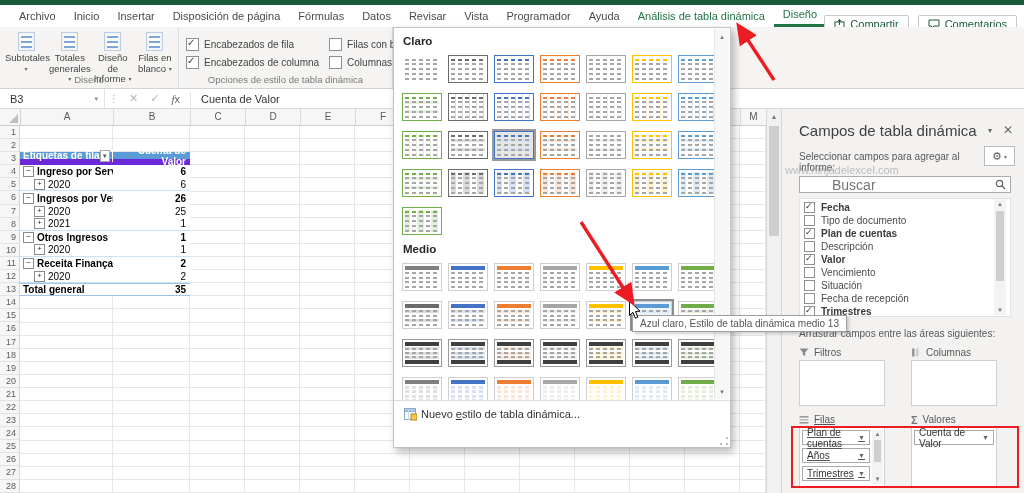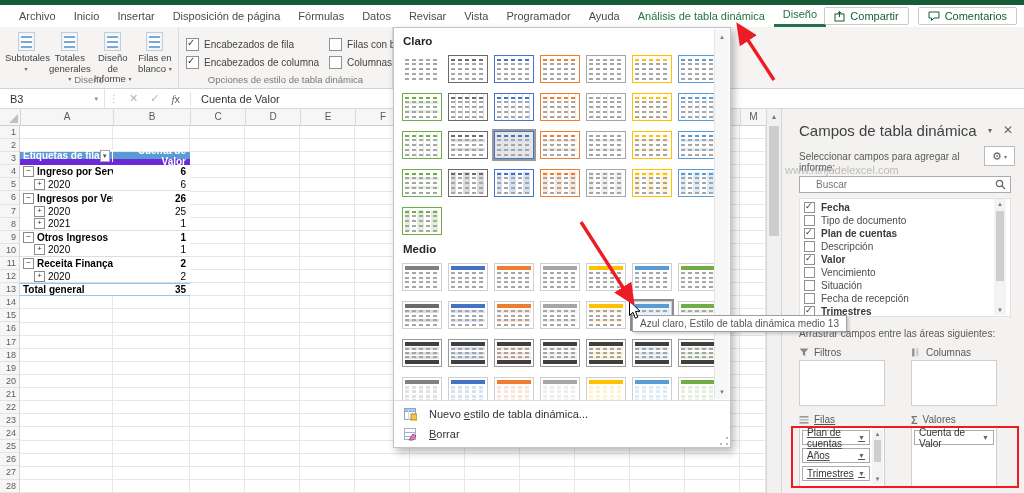--- a/index.html
+++ b/index.html
@@ -6,21 +6,21 @@
   body{width:1024px;height:493px;position:relative;overflow:hidden;background:#fff;
        font-family:"Liberation Sans","DejaVu Sans",sans-serif;-webkit-font-smoothing:antialiased;}
   .stage{position:absolute;inset:0;}
   
   .titlebar{position:absolute;left:0;top:0;width:1024px;height:5px;background:var(--c-titlebar,#185c37);}
   .tabsrow{position:absolute;left:0;top:5px;width:1024px;height:22px;background:#fff;display:flex;align-items:stretch;padding-left:10px;box-sizing:border-box;}
   .tabs{display:flex;align-items:flex-end;}
   .tab{font-size:11px;color:#4b4b4b;padding:0 9px;line-height:22px;white-space:nowrap;}
   .tab.accent{color:var(--c-green,#217346);}
   .tab.active{color:var(--c-green,#217346);border-bottom:3px solid var(--c-green,#217346);box-sizing:border-box;line-height:20px;}
-  .topbtns{position:absolute;right:7px;top:0;height:22px;display:flex;gap:9px;align-items:center;}
+  .topbtns{position:absolute;right:7px;top:8px;height:22px;display:flex;gap:9px;align-items:center;}
   .topbtn{border:1px solid #c9c9c9;border-radius:2px;background:#fff;font-size:11px;color:#185c37;display:flex;align-items:center;gap:5px;padding:2px 9px;font-family:inherit;}
   .topbtn svg{display:block;}
   
   .ribbon{position:absolute;left:0;top:27px;width:1024px;height:62px;background:#f5f4f2;border-bottom:1px solid #d5d3d1;box-sizing:border-box;}
   .rgroup{position:absolute;top:0;height:61px;}
   .g1{left:0;width:178px;border-right:1px solid #ddd;}
   .g2{left:179px;width:213px;border-right:1px solid #ddd;}
   .bigbtns{display:flex;padding:3px 2px 0 4px;}
   .bigbtn{width:42px;text-align:center;font-size:9.5px;color:#444;padding:1px 1px;line-height:10.5px;}
   .docicon{width:17px;height:19px;margin:1px auto 2px;border:1px solid #b9cfe6;background:
@@ -93,39 +93,39 @@
   .v-mdark .trow.h,.v-mdark .trow:last-child{background-image:none;background-color:#3f3f3f;background-size:100% 100%;height:4px;}
   .v-mdark .trow:not(.h):not(:last-child){background-color:var(--lc);}
   .v-mstripes{border-color:#cfcfcf;}
   .v-mstripes .trow:not(.h){background-image:repeating-linear-gradient(90deg,var(--lc) 0 4px,transparent 4px 7px);background-size:100% 100%;}
   .st-selected{outline:2px solid #9a9a9a;background:#e6e6e6;}
   .st-hover{outline:2px solid #8c8c8c;background:#eef4fb;}
   .gal-sb{position:absolute;top:1px;right:1px;width:14px;bottom:48px;background:#f7f7f7;border-left:1px solid #e6e6e6;}
   .sb-up,.sb-dn{position:absolute;left:0;width:100%;text-align:center;font-size:7px;color:#777;height:13px;line-height:13px;}
   .sb-up{top:1px;} .sb-dn{bottom:1px;}
   .gal-menu{position:absolute;left:0;right:0;bottom:0;height:47px;border-top:1px solid #dcdcdc;background:#fff;padding-top:3px;box-sizing:border-box;}
-  .gal-mitem{display:flex;align-items:center;gap:12px;height:20px;padding-left:10px;font-size:11px;color:#333;}
+  .gal-mitem{display:flex;align-items:center;gap:4px;height:20px;padding-left:10px;font-size:11px;color:#333;}
   .gal-mitem svg{flex:none;display:block;}
   .u{text-decoration:underline;}
   .grip{position:absolute;right:2px;bottom:2px;width:8px;height:8px;
     background:radial-gradient(circle at 7px 1px,#bbb 1px,transparent 1.3px),radial-gradient(circle at 7px 7px,#bbb 1px,transparent 1.3px),radial-gradient(circle at 1px 7px,#bbb 1px,transparent 1.3px);}
   
   .tooltip{position:absolute;left:632px;top:315px;background:#fff;border:1px solid #9f9f9f;box-shadow:2px 2px 3px rgba(0,0,0,.18);font-size:10px;color:#555;padding:2px 7px;white-space:nowrap;z-index:40;}
   .cursor{position:absolute;left:628px;top:300px;z-index:50;}
   
   .pane{position:absolute;left:781px;top:109px;width:243px;height:384px;background:#f3f2f1;border-left:1px solid #d6d6d6;z-index:10;box-sizing:border-box;font-size:10px;color:#555;}
   .pane-title{position:absolute;left:17px;top:13px;font-size:15px;color:#3f3f3f;white-space:nowrap;}
   .pane-chev{position:absolute;right:32px;top:17px;font-size:8px;color:#666;}
   .pane-close{position:absolute;right:11px;top:14px;font-size:12px;color:#666;}
   .pane-sub{position:absolute;left:17px;top:42px;font-size:10px;color:#595959;width:180px;}
   .gearbtn{position:absolute;right:9px;top:37px;width:31px;height:20px;border:1px solid #b9b9b9;background:#fff;display:flex;align-items:center;justify-content:center;gap:2px;color:#555;font-size:11px;box-sizing:border-box;}
   .gearbtn .dn{font-size:6px;color:#777;}
   .watermark{position:absolute;left:3px;top:55px;font-size:11px;color:rgba(155,155,155,.62);white-space:nowrap;z-index:1;}
   .searchbox{position:absolute;left:17px;top:67px;width:212px;height:17px;border:1px solid #ababab;background:#fff;display:flex;align-items:center;box-sizing:border-box;}
-  .searchbox input{flex:1;border:0;outline:0;font-size:10px;color:#555;padding:0 16px;background:transparent;font-family:inherit;min-width:0;}
+  .searchbox input{flex:1;border:0;outline:0;font-size:14px;color:#555;padding:0 16px;background:transparent;font-family:inherit;min-width:0;margin-left:16px;}
   .searchbox svg{flex:none;margin-right:4px;}
   .fieldlist{position:absolute;left:17px;top:89px;width:212px;height:119px;background:#fff;border:1px solid #e2e2e2;box-sizing:border-box;padding:2px 14px 0 4px;}
   .fitem{display:flex;align-items:center;gap:6px;height:13px;color:#4a4a4a;}
   .fitem.on .flabel{font-weight:bold;color:#3b3b3b;}
   .fl-sb{position:absolute;right:18px;top:90px;width:12px;height:116px;background:#f3f3f3;}
   .fl-sb .a{position:absolute;left:0;width:100%;text-align:center;font-size:6px;color:#777;height:10px;line-height:10px;}
   .fl-sb .a.up{top:0;} .fl-sb .a.dn{bottom:0;}
   .fl-sb .th{position:absolute;left:2px;right:2px;top:12px;height:70px;background:#cecece;}
   .draghint{position:absolute;left:17px;top:219px;color:#595959;}
   .areas{position:absolute;left:17px;top:236px;width:214px;}
@@ -804,29 +804,20 @@
       <div class="gal-mitem">
         <svg width="13" height="13" viewBox="0 0 13 13">
             <rect x="0.5" y="0.5" width="11" height="11" fill="#fff" stroke="#8aa9c8"></rect>
             <rect x="0.5" y="0.5" width="11" height="3" fill="#a9c6e8" stroke="#8aa9c8"></rect>
             <line x1="4.5" y1="1" x2="4.5" y2="12" stroke="#c4d6ea"></line>
             <line x1="8.5" y1="1" x2="8.5" y2="12" stroke="#c4d6ea"></line>
             <rect x="7" y="6" width="6" height="6" fill="#f7c64a" stroke="#b78b1e"></rect>
           </svg>
         <span class="mlabel"><span>Nuevo </span><span class="u">e</span><span>stilo de tabla dinámica...</span></span>
       </div>
-      <div class="gal-mitem">
-        <svg width="13" height="13" viewBox="0 0 13 13">
-            <rect x="0.5" y="0.5" width="11" height="11" fill="#fff" stroke="#9bb3cd"></rect>
-            <line x1="1" y1="4.5" x2="12" y2="4.5" stroke="#9bb3cd"></line>
-            <line x1="1" y1="8.5" x2="12" y2="8.5" stroke="#9bb3cd"></line>
-            <path d="M5 12 L9 6 L12 8 L9 12 Z" fill="#e77fb4" stroke="#a8487e"></path>
-          </svg>
-        <span class="mlabel"><span></span><span class="u">B</span><span>orrar</span></span>
-      </div>
       <div class="grip"></div>
     </div>
   </div>
 
   <div class="tooltip">Azul claro, Estilo de tabla dinámica medio 13</div>
   <svg class="cursor" width="14" height="20" viewBox="0 0 14 20">
       <path d="M1.5 1 L1.5 15.5 L5 12.3 L7.3 18.2 L9.8 17.2 L7.5 11.4 L12 11.2 Z" fill="#fff" stroke="#000" stroke-width="1"></path>
     </svg>
 
   <div class="pane">

